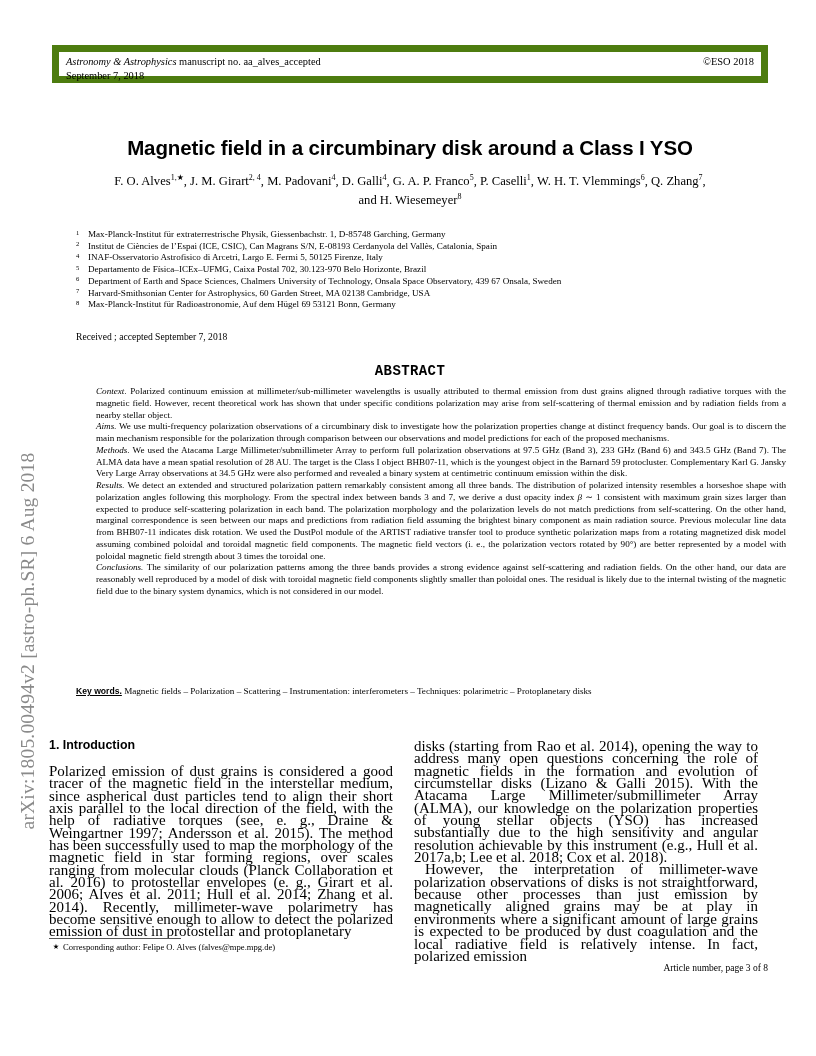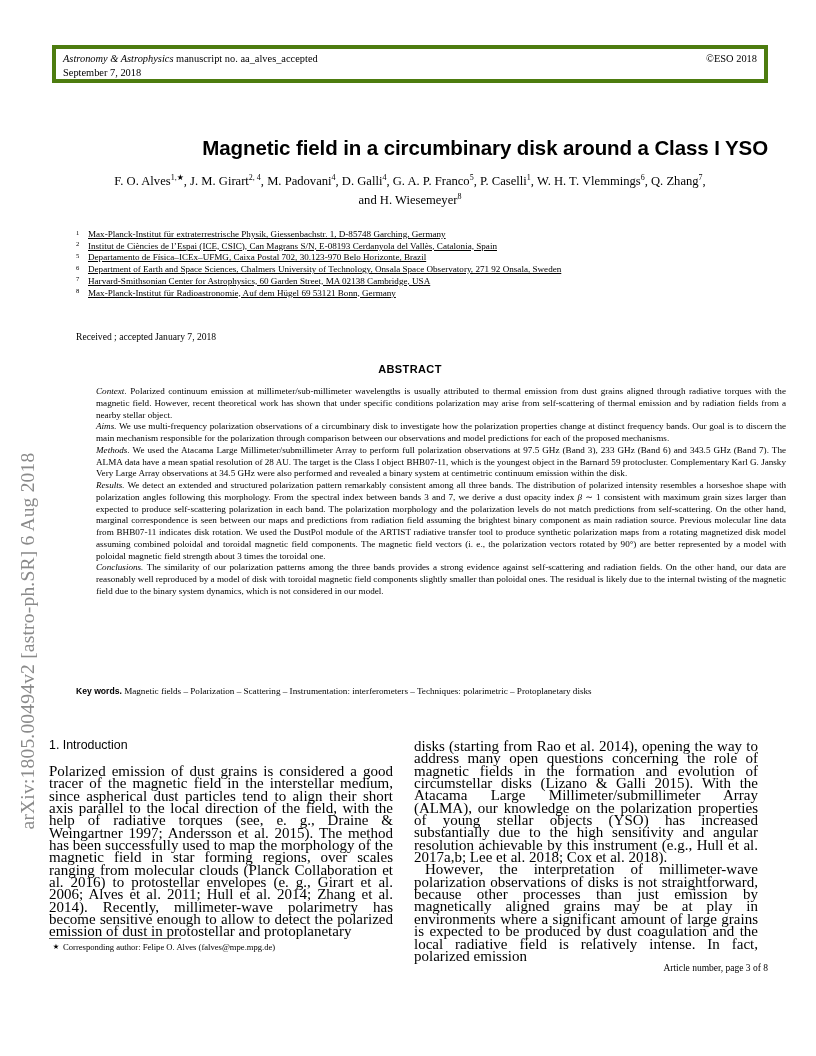--- a/index.html
+++ b/index.html
@@ -37,21 +37,21 @@
     text-align: center;
   }
 
   
   .header-box {
     position: absolute;
     left: 52px;
     top: 45px;
     width: 716px;
     height: 38px;
-    border: 4px solid #4d7c0f;
+    border: 7px solid #4d7c0f;
     box-sizing: border-box;
     padding: 3px 7px 0 7px;
   }
   .header-row {
     display: flex;
     justify-content: space-between;
     align-items: baseline;
     font-size: 10.4px;
     line-height: 13.5px;
   }
@@ -62,21 +62,21 @@
     font-size: 10.4px;
     line-height: 14px;
   }
 
   
   .title {
     position: absolute;
     left: 52px;
     top: 136px;
     width: 716px;
-    text-align: right;
+    text-align: center;
     font-family: "Liberation Sans", sans-serif;
     font-weight: bold;
     font-size: 20.5px;
     letter-spacing: -0.1px;
   }
 
   
   .authors {
     position: absolute;
     left: 52px;
@@ -108,39 +108,39 @@
   .aff-num {
     width: 12px;
     flex: 0 0 12px;
     font-size: 6.6px;
     line-height: 11.7px;
     padding-top: 0px;
     text-align: left;
     position: relative;
     top: -2.5px;
   }
-  .aff-text { flex: 1; text-decoration: underline; }
+  .aff-text { flex: 1; }
 
   .received {
     position: absolute;
     left: 76px;
     top: 331px;
     font-size: 9.6px;
   }
 
   
   .abstract-head {
     position: absolute;
     left: 52px;
     top: 363px;
     width: 716px;
     text-align: center;
-    font-family: Liberation Sans, sans-serif;
+    font-family: Liberation Mono, monospace;
     font-weight: bold;
-    font-size: 11px;
+    font-size: 14px;
     letter-spacing: 0.4px;
   }
   .abstract {
     position: absolute;
     left: 76px;
     top: 386px;
     width: 690px;
     font-size: 9.15px;
     line-height: 11.75px;
     text-align: justify;
@@ -155,29 +155,30 @@
     top: 686px;
     width: 690px;
     font-size: 9.15px;
     line-height: 11.75px;
     text-align: justify;
   }
   .kw-label {
     font-family: "Liberation Sans", sans-serif;
     font-weight: bold;
     font-size: 8.6px;
+    text-decoration: underline;
   }
 
   
   .section-head {
     position: absolute;
     left: 49px;
     top: 738px;
     font-family: "Liberation Sans", sans-serif;
-    font-weight: normal;
+    font-weight: bold;
     font-size: 12.4px;
   }
   .col {
     position: absolute;
     font-size: 15px;
     line-height: 12.35px;
     text-align: justify;
     width: 344px;
   }
   .col-left  { left: 49px;  top: 765px; }
@@ -242,38 +243,42 @@
   <div class="affiliations" id="affiliations">
       <div class="aff-row">
         <span class="aff-num">1</span>
         <span class="aff-text">Max-Planck-Institut für extraterrestrische Physik, Giessenbachstr. 1, D-85748 Garching, Germany</span>
       </div>
       <div class="aff-row">
         <span class="aff-num">2</span>
         <span class="aff-text">Institut de Ciències de l’Espai (ICE, CSIC), Can Magrans S/N, E-08193 Cerdanyola del Vallès, Catalonia, Spain</span>
       </div>
       <div class="aff-row">
+        <span class="aff-num">4</span>
+        <span class="aff-text">INAF-Osservatorio Astrofisico di Arcetri, Largo E. Fermi 5, 50125 Firenze, Italy</span>
+      </div>
+      <div class="aff-row">
         <span class="aff-num">5</span>
         <span class="aff-text">Departamento de Física–ICEx–UFMG, Caixa Postal 702, 30.123-970 Belo Horizonte, Brazil</span>
       </div>
       <div class="aff-row">
         <span class="aff-num">6</span>
-        <span class="aff-text">Department of Earth and Space Sciences, Chalmers University of Technology, Onsala Space Observatory, 271 92 Onsala, Sweden</span>
+        <span class="aff-text">Department of Earth and Space Sciences, Chalmers University of Technology, Onsala Space Observatory, 439 67 Onsala, Sweden</span>
       </div>
       <div class="aff-row">
         <span class="aff-num">7</span>
         <span class="aff-text">Harvard-Smithsonian Center for Astrophysics, 60 Garden Street, MA 02138 Cambridge, USA</span>
       </div>
       <div class="aff-row">
         <span class="aff-num">8</span>
         <span class="aff-text">Max-Planck-Institut für Radioastronomie, Auf dem Hügel 69 53121 Bonn, Germany</span>
       </div>
     </div>
 
-  <div class="received">Received ; accepted January 7, 2018</div>
+  <div class="received">Received ; accepted September 7, 2018</div>
 
   <div class="abstract-head">ABSTRACT</div>
   <div class="abstract">
     <p><span class="abs-label">Context.</span><span> Polarized continuum emission at millimeter/sub-millimeter wavelengths is usually attributed to thermal emission from dust grains aligned through radiative torques with the magnetic field. However, recent theoretical work has shown that under specific conditions polarization may arise from self-scattering of thermal emission and by radiation fields from a nearby stellar object.</span></p>
     <p><span class="abs-label">Aims.</span><span> We use multi-frequency polarization observations of a circumbinary disk to investigate how the polarization properties change at distinct frequency bands. Our goal is to discern the main mechanism responsible for the polarization through comparison between our observations and model predictions for each of the proposed mechanisms.</span></p>
     <p><span class="abs-label">Methods.</span><span> We used the Atacama Large Millimeter/submillimeter Array to perform full polarization observations at 97.5 GHz (Band 3), 233 GHz (Band 6) and 343.5 GHz (Band 7). The ALMA data have a mean spatial resolution of 28 AU. The target is the Class I object BHB07-11, which is the youngest object in the Barnard 59 protocluster. Complementary Karl G. Jansky Very Large Array observations at 34.5 GHz were also performed and revealed a binary system at centimetric continuum emission within the disk.</span></p>
     <p><span class="abs-label">Results.</span><span> We detect an extended and structured polarization pattern remarkably consistent among all three bands. The distribution of polarized intensity resembles a horseshoe shape with polarization angles following this morphology. From the spectral index between bands 3 and 7, we derive a dust opacity index </span><span class="abs-math">β</span><span> ∼ 1 consistent with maximum grain sizes larger than expected to produce self-scattering polarization in each band. The polarization morphology and the polarization levels do not match predictions from self-scattering. On the other hand, marginal correspondence is seen between our maps and predictions from radiation field assuming the brightest binary component as main radiation source. Previous molecular line data from BHB07-11 indicates disk rotation. We used the DustPol module of the ARTIST radiative transfer tool to produce synthetic polarization maps from a rotating magnetized disk model assuming combined poloidal and toroidal magnetic field components. The magnetic field vectors (i. e., the polarization vectors rotated by 90°) are better represented by a model with poloidal magnetic field strength about 3 times the toroidal one.</span></p>
     <p><span class="abs-label">Conclusions.</span><span> The similarity of our polarization patterns among the three bands provides a strong evidence against self-scattering and radiation fields. On the other hand, our data are reasonably well reproduced by a model of disk with toroidal magnetic field components slightly smaller than poloidal ones. The residual is likely due to the internal twisting of the magnetic field due to the binary system dynamics, which is not considered in our model.</span></p>
   </div>
 

